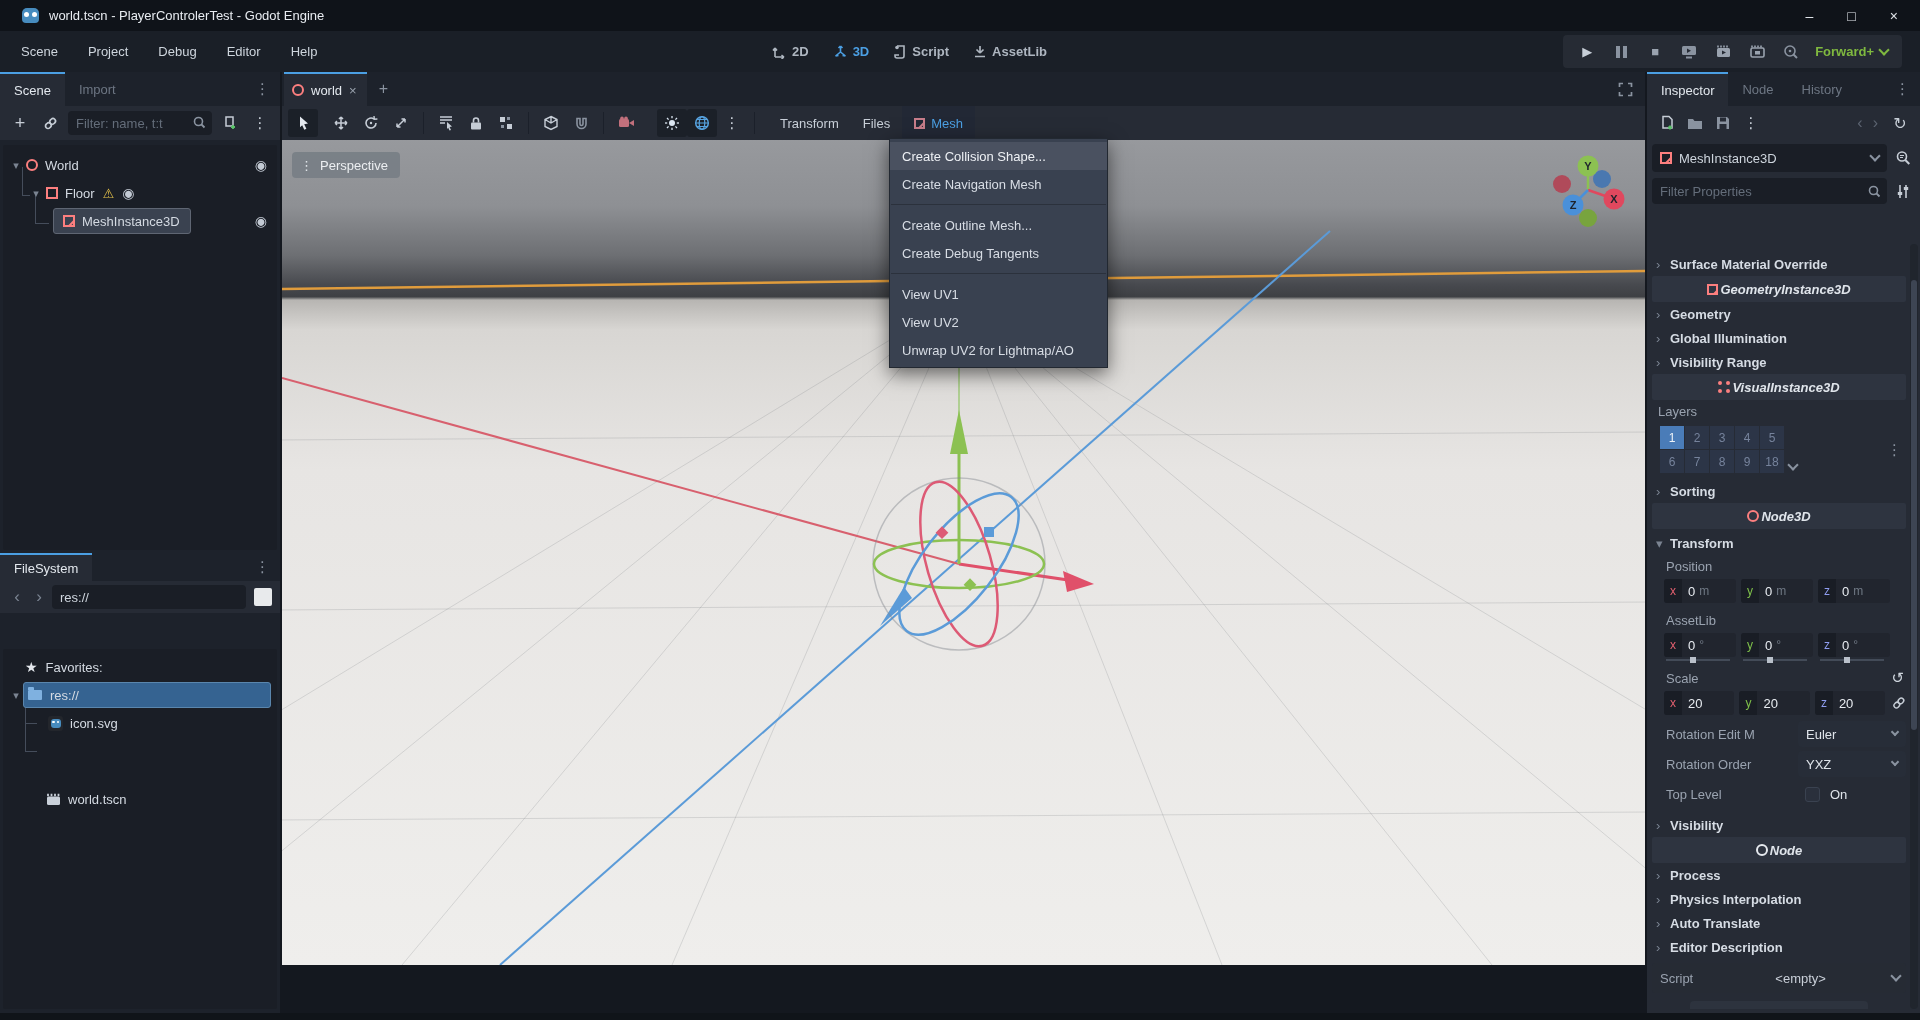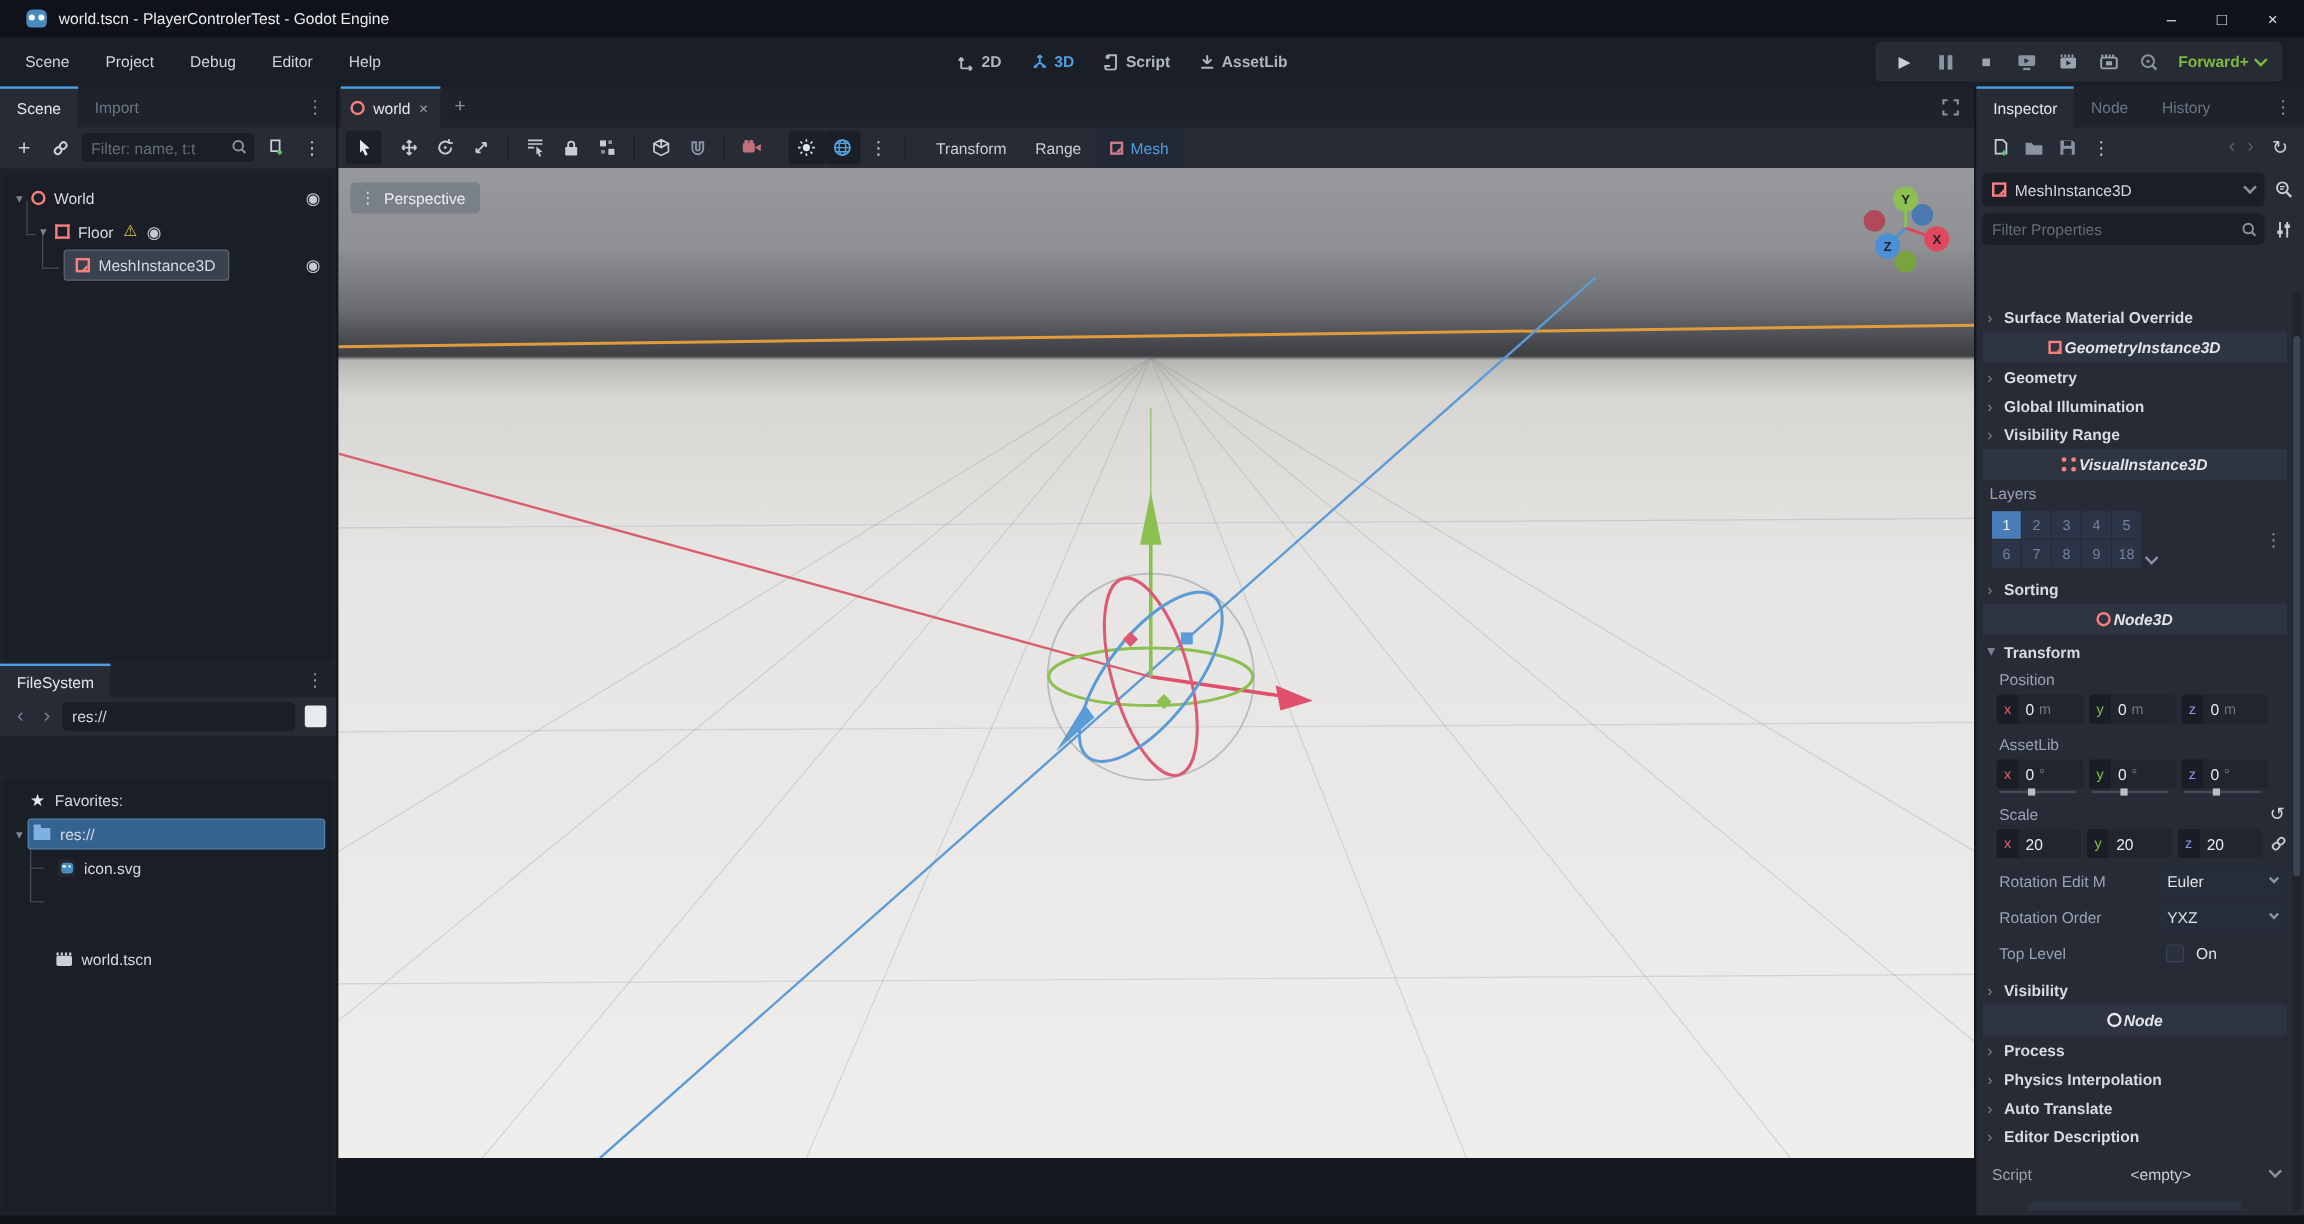--- a/index.html
+++ b/index.html
@@ -20,21 +20,21 @@
   .godot-logo{width:17px;height:15px;background:#478cbf;border-radius:5px 5px 4px 4px;position:relative;margin:0 10px 0 22px;}
   .godot-logo::before,.godot-logo::after{content:'';position:absolute;top:4px;width:5px;height:5px;border-radius:50%;background:#fff;}
   .godot-logo::before{left:2px}.godot-logo::after{right:2px}
   .win-controls{margin-left:auto;display:flex;gap:34px;margin-right:22px;color:#dfe3e8;font-size:14px;}
   .win-controls span{cursor:default;}
   
   #menubar{position:absolute;left:0;top:31px;width:1920px;height:41px;background:var(--bg-bar);
     display:flex;align-items:center;}
   .menu-item{padding:5px 12px;margin:0 3px;color:#ced5dd;border-radius:3px;}
   #menubar .left{display:flex;margin-left:6px;}
-  .ws-group{position:absolute;left:790px;top:0;height:41px;display:flex;align-items:center;gap:8px;}
+  .ws-group{position:absolute;left:764px;top:0;height:41px;display:flex;align-items:center;gap:8px;}
   .ws-btn{display:flex;align-items:center;gap:5px;padding:4px 8px;border-radius:3px;color:#aeb6c0;font-weight:bold;}
   .ws-btn.active{color:var(--accent);}
   .ws-btn svg{display:block}
   .play-group{position:absolute;right:18px;top:4px;height:33px;display:flex;align-items:center;gap:6px;
     background:#262b34;border-radius:4px;padding:0 10px;}
   .pb-btn{width:28px;height:26px;display:flex;align-items:center;justify-content:center;color:#9aa3af;font-size:13px;}
   .pb-btn.play{color:#c7cfd8;}
   .pause-bars{display:flex;gap:3px;}
   .pause-bars i{display:block;width:4px;height:12px;background:#8a93a0;}
   .renderer{display:flex;align-items:center;gap:6px;color:var(--forward-green);font-weight:bold;padding:0 4px;}
@@ -459,21 +459,21 @@
     <span class="vtb pressed">
       <svg width="16" height="16" viewBox="0 0 16 16">
           <circle cx="8" cy="8" r="6.3" fill="none" stroke="#57a3e0" stroke-width="1.5"></circle>
           <ellipse cx="8" cy="8" rx="2.8" ry="6.3" fill="none" stroke="#57a3e0" stroke-width="1.2"></ellipse>
           <path d="M1.7 8 h12.6 M3 4.5 h10 M3 11.5 h10" stroke="#57a3e0" stroke-width="1.2"></path>
         </svg>
     </span>
     <span class="vtb" style="color:#c6cdd6;font-size:15px;">⋮</span>
     <span class="vtb-sep"></span>
     <span class="vtb-menu" style="margin-left:6px;">Transform</span>
-    <span class="vtb-menu">Range</span>
+    <span class="vtb-menu">Files</span>
     <span class="vtb-menu active">
       <span class="mesh-mini"></span>
       <span>Mesh</span>
     </span>
   </div>
 
   <div id="viewport">
     <svg id="vp-svg" width="1363" height="825" viewBox="0 0 1363 825">
 
       <g stroke="rgba(120,122,126,0.22)" stroke-width="1">
@@ -534,20 +534,31 @@
         <text x="1332" y="63" text-anchor="middle" font-size="11" font-weight="bold" fill="#1d222b">X</text>
         <text x="1291" y="69" text-anchor="middle" font-size="11" font-weight="bold" fill="#1d222b">Z</text>
       </g>
     </svg>
     <div class="persp-btn">
       <span class="d">⋮</span>
       <span>Perspective</span>
     </div>
   </div>
 
+  <div id="mesh-popup">
+    <div class="pop-item hl">Create Collision Shape...</div>
+    <div class="pop-item">Create Navigation Mesh</div>
+    <div class="pop-sep"></div>
+    <div class="pop-item">Create Outline Mesh...</div>
+    <div class="pop-item">Create Debug Tangents</div>
+    <div class="pop-sep"></div>
+    <div class="pop-item">View UV1</div>
+    <div class="pop-item">View UV2</div>
+    <div class="pop-item">Unwrap UV2 for Lightmap/AO</div>
+  </div>
 
 </div>
 
 <div id="right-col">
   <div class="ptabs">
     <span class="ptab active">Inspector</span>
     <span class="ptab">Node</span>
     <span class="ptab">History</span>
     <span class="ptab-dots">⋮</span>
   </div>

